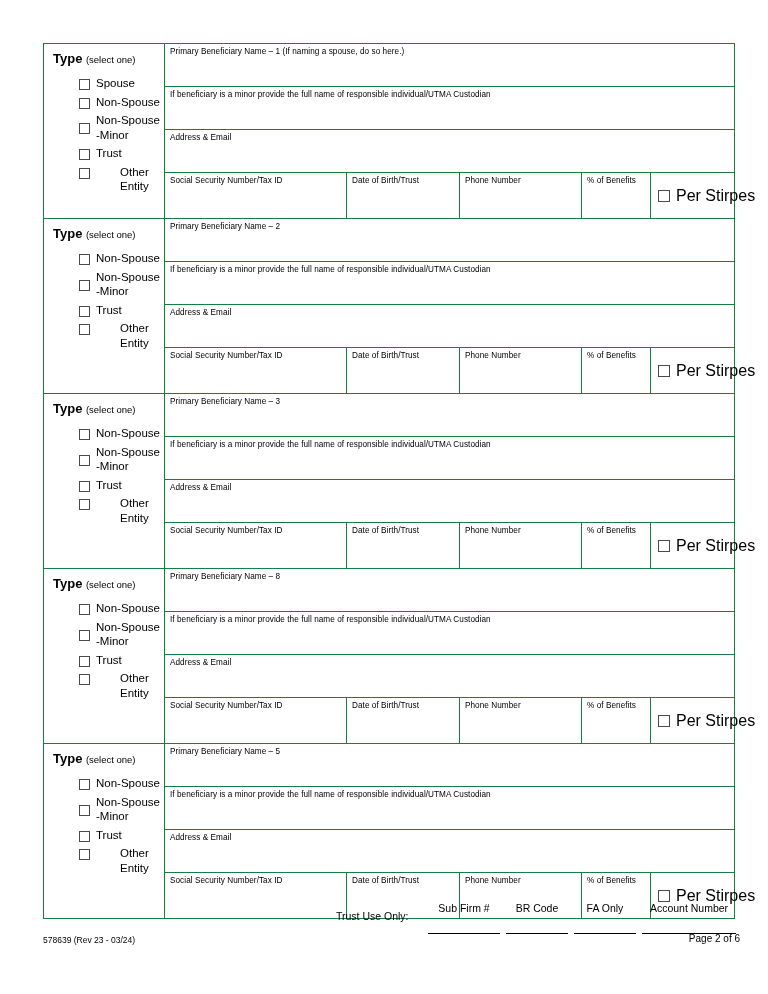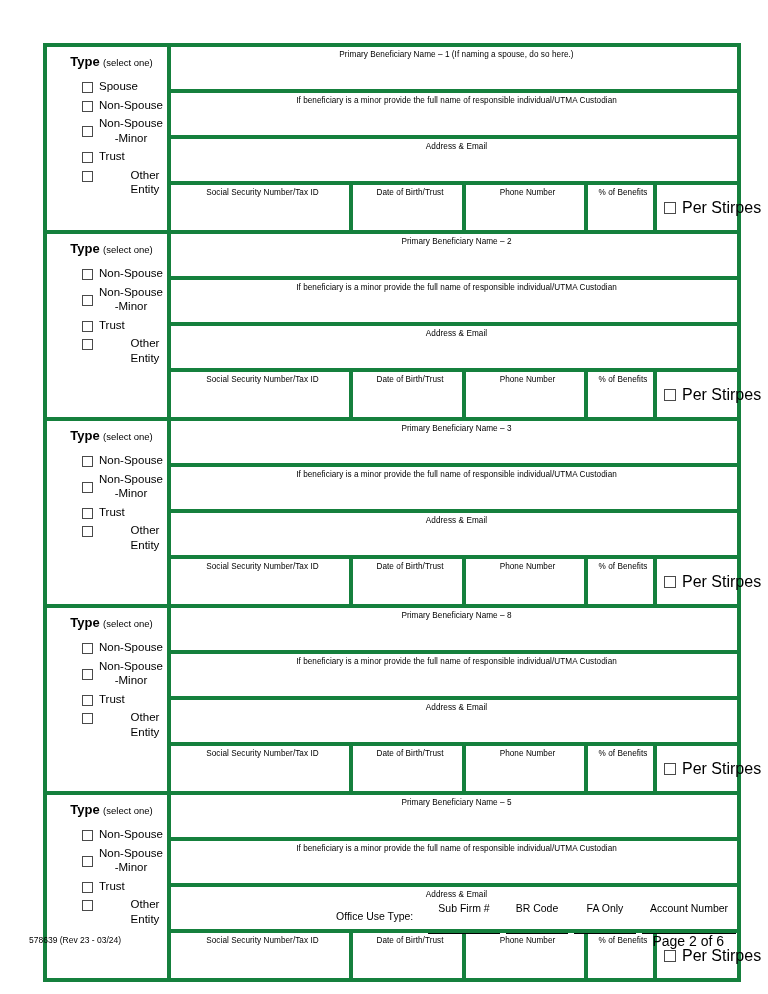--- a/index.html
+++ b/index.html
@@ -19,24 +19,23 @@
   
   .form-table {
     position: absolute;
     left: 43px;
     top: 43px;
     width: 681px;
     border-collapse: collapse;
     table-layout: fixed;
   }
   .form-table td {
-    border: 4px solid #15803d;
+    border: 1px solid #15803d;
     padding: 0;
     vertical-align: top;
-    text-align: center;
   }
 
   
   .type-cell {
     width: 111px;
     padding: 8px 0 6px 9px !important;
   }
   .type-head {
     font-size: 12.5px;
     line-height: 14px;
@@ -147,29 +146,29 @@
     border-bottom: 1px solid #000000;
     height: 18px;
   }
   .of-0 { left: 92px;  width: 72px; }
   .of-1 { left: 170px; width: 62px; }
   .of-2 { left: 238px; width: 62px; }
   .of-3 { left: 306px; width: 94px; }
 
   .page-number {
     position: absolute;
-    left: 0;
+    left: 16px;
     top: 933px;
     width: 724px;
     text-align: right;
-    font-size: 14px;
+    font-size: 10px;
   }
   .doc-code {
     position: absolute;
-    left: 29px;
+    left: 43px;
     top: 935px;
     font-size: 8.5px;
   }
 </style>
 </head>
 <body>
 
 <table class="form-table">
   <colgroup>
     <col class="col-type">
@@ -466,21 +465,21 @@
           <div class="stirpes-inner">
             <span class="cbox"></span>
             <span class="stirpes-label">Per Stirpes</span>
           </div>
         </td>
       </tr>
     </tbody>
 </table>
 
 <div class="office-block">
-  <div class="office-label">Office Use Type:</div>
+  <div class="office-label">Trust Use Only:</div>
   <div class="office-field of-0">
     <span class="of-label">Sub Firm #</span>
     <span class="of-rule"></span>
   </div>
   <div class="office-field of-1">
     <span class="of-label">BR Code</span>
     <span class="of-rule"></span>
   </div>
   <div class="office-field of-2">
     <span class="of-label">FA Only</span>

